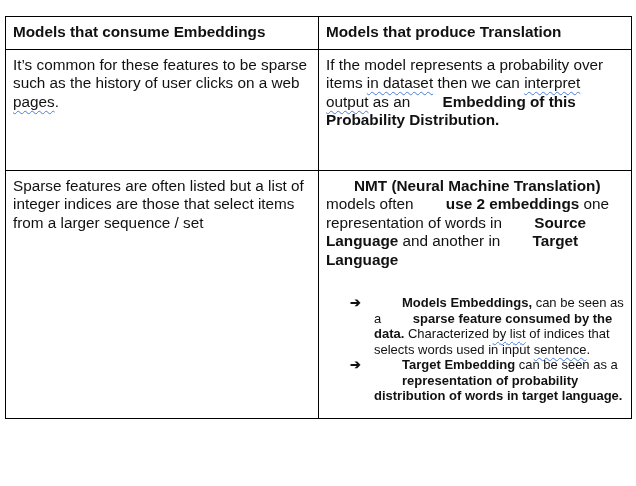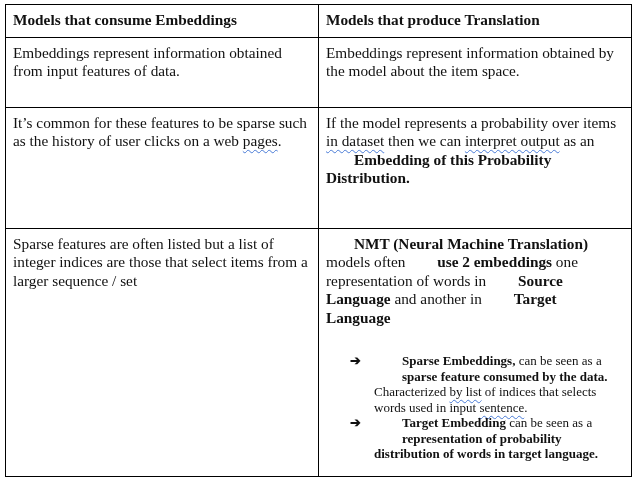--- a/index.html
+++ b/index.html
@@ -1,19 +1,19 @@
 <!DOCTYPE html>
 <html><head>
 <meta charset="utf-8">
 <style>
   html, body { margin: 0; padding: 0; background: #ffffff; }
   body { width: 636px; height: 486px; position: relative; overflow: hidden;
          font-family: "Liberation Sans", sans-serif; color: #111; }
-  table.emb { position: absolute; left: 5px; top: 4px; border-collapse: collapse;
-              width: 626px; table-layout: fixed; font-family: Liberation Serif, serif; }
+  table.emb { position: absolute; left: 5px; top: 16px; border-collapse: collapse;
+              width: 626px; table-layout: fixed; }
   table.emb td { border: 1px solid #000; vertical-align: top; padding: 6px 7px 0 7px;
                  font-size: 15.3px; line-height: 18.4px; }
   col.c1 { width: 313px; }
   col.c2 { width: 313px; }
   tr.r0 td { height: 26px; font-weight: bold; }
   tr.r1 td { height: 63px; }
   tr.r2 td { height: 114px; }
   tr.r3 td { height: 241px; }
   .squig { text-decoration: underline wavy #4a7bd6; text-decoration-thickness: 1px;
            text-underline-offset: 3px; margin-top: 48px; }
@@ -30,33 +30,29 @@
 <table class="emb">
   <colgroup>
       <col class="c1">
       <col class="c2">
     </colgroup>
   <tbody>
       <tr class="r0">
     <td>Models that consume Embeddings</td>
     <td>Models that produce Translation</td>
   </tr>
-  <tr class="r1">
-    <td>Embeddings represent information obtained from input features of data.</td>
-    <td>Embeddings represent information obtained by the model about the item space.</td>
-  </tr>
   <tr class="r2">
     <td><span>It’s common for these features to be sparse such as the history of user clicks on a web </span><span class="squig">pages</span><span>.</span></td>
     <td><span>If the model represents a probability over items </span><span class="squig">in dataset</span><span> then we can </span><span class="squig">interpret output</span><span> as an </span><b>Embedding of this Probability Distribution.</b></td>
   </tr>
   <tr class="r3">
     <td>Sparse features are often listed but a list of integer indices are those that select items from a larger sequence / set</td>
     <td>
       <div><b>NMT (Neural Machine Translation)</b><span> models often </span><b>use 2 embeddings</b><span> one representation of words in </span><b>Source Language</b><span> and another in </span><b>Target Language</b></div>
       <div class="gap"></div>
       <ul class="arrows">
-        <li><span class="arrow">➔</span><b>Sparse Embeddings,</b><span> can be seen as a </span><b>sparse feature consumed by the data.</b><span> Characterized </span><span class="squig">by list</span><span> of indices that selects words used in input </span><span class="squig">sentence</span><span>.</span></li>
+        <li><span class="arrow">➔</span><b>Models Embeddings,</b><span> can be seen as a </span><b>sparse feature consumed by the data.</b><span> Characterized </span><span class="squig">by list</span><span> of indices that selects words used in input </span><span class="squig">sentence</span><span>.</span></li>
         <li><span class="arrow">➔</span><b>Target Embedding</b><span> can be seen as a </span><b>representation of probability distribution of words in target language.</b></li>
       </ul>
     </td>
   </tr>
 </tbody>
   </table>
 
 </body></html>

